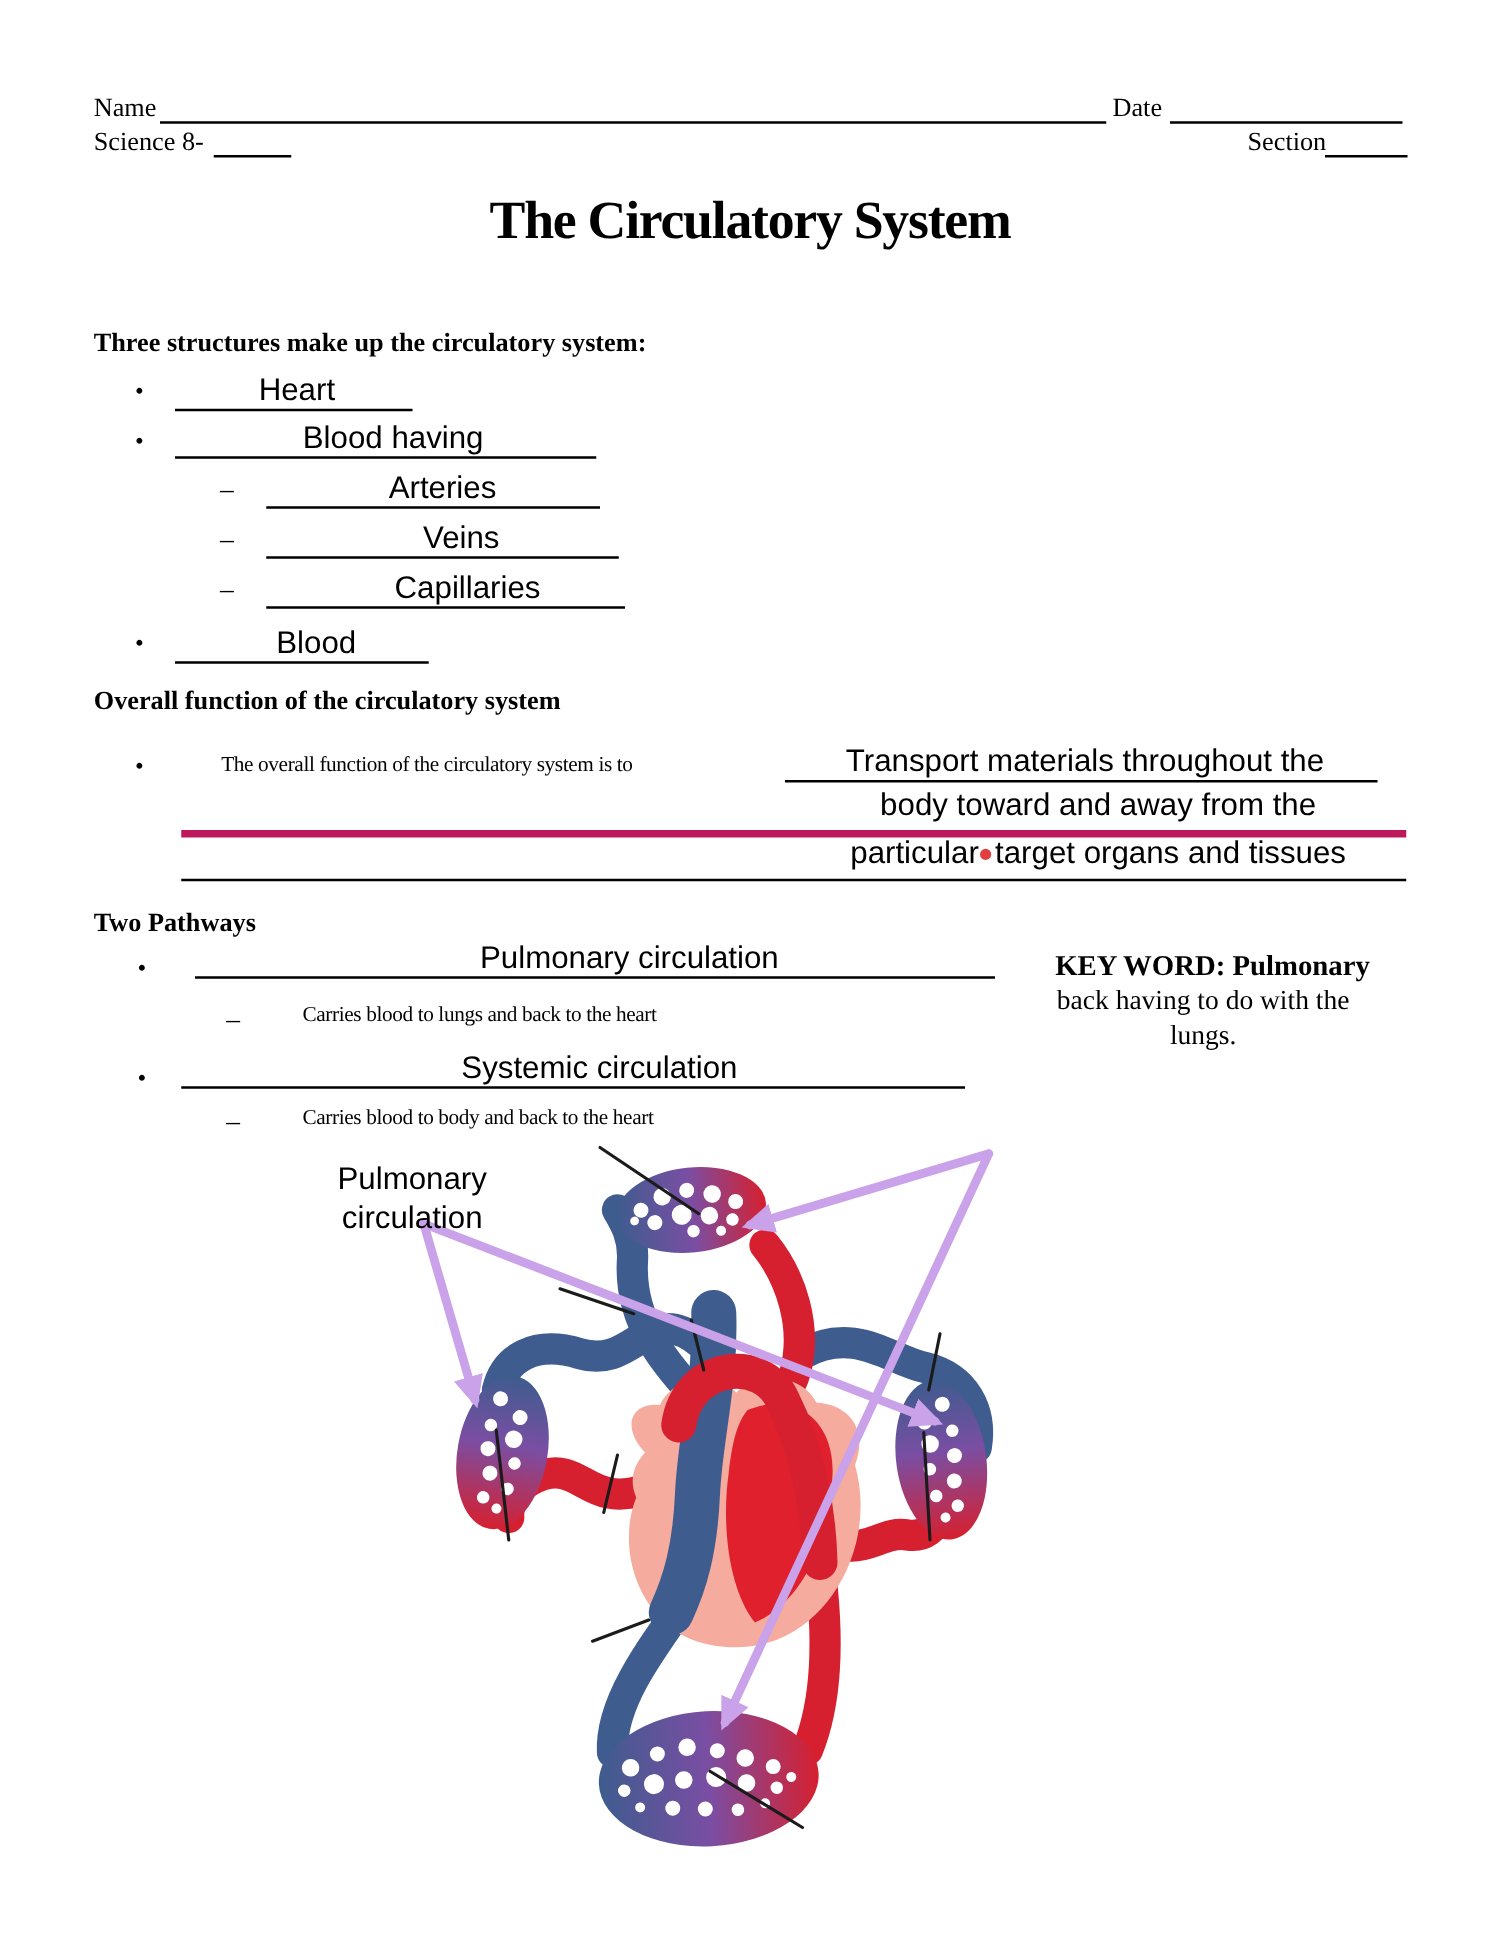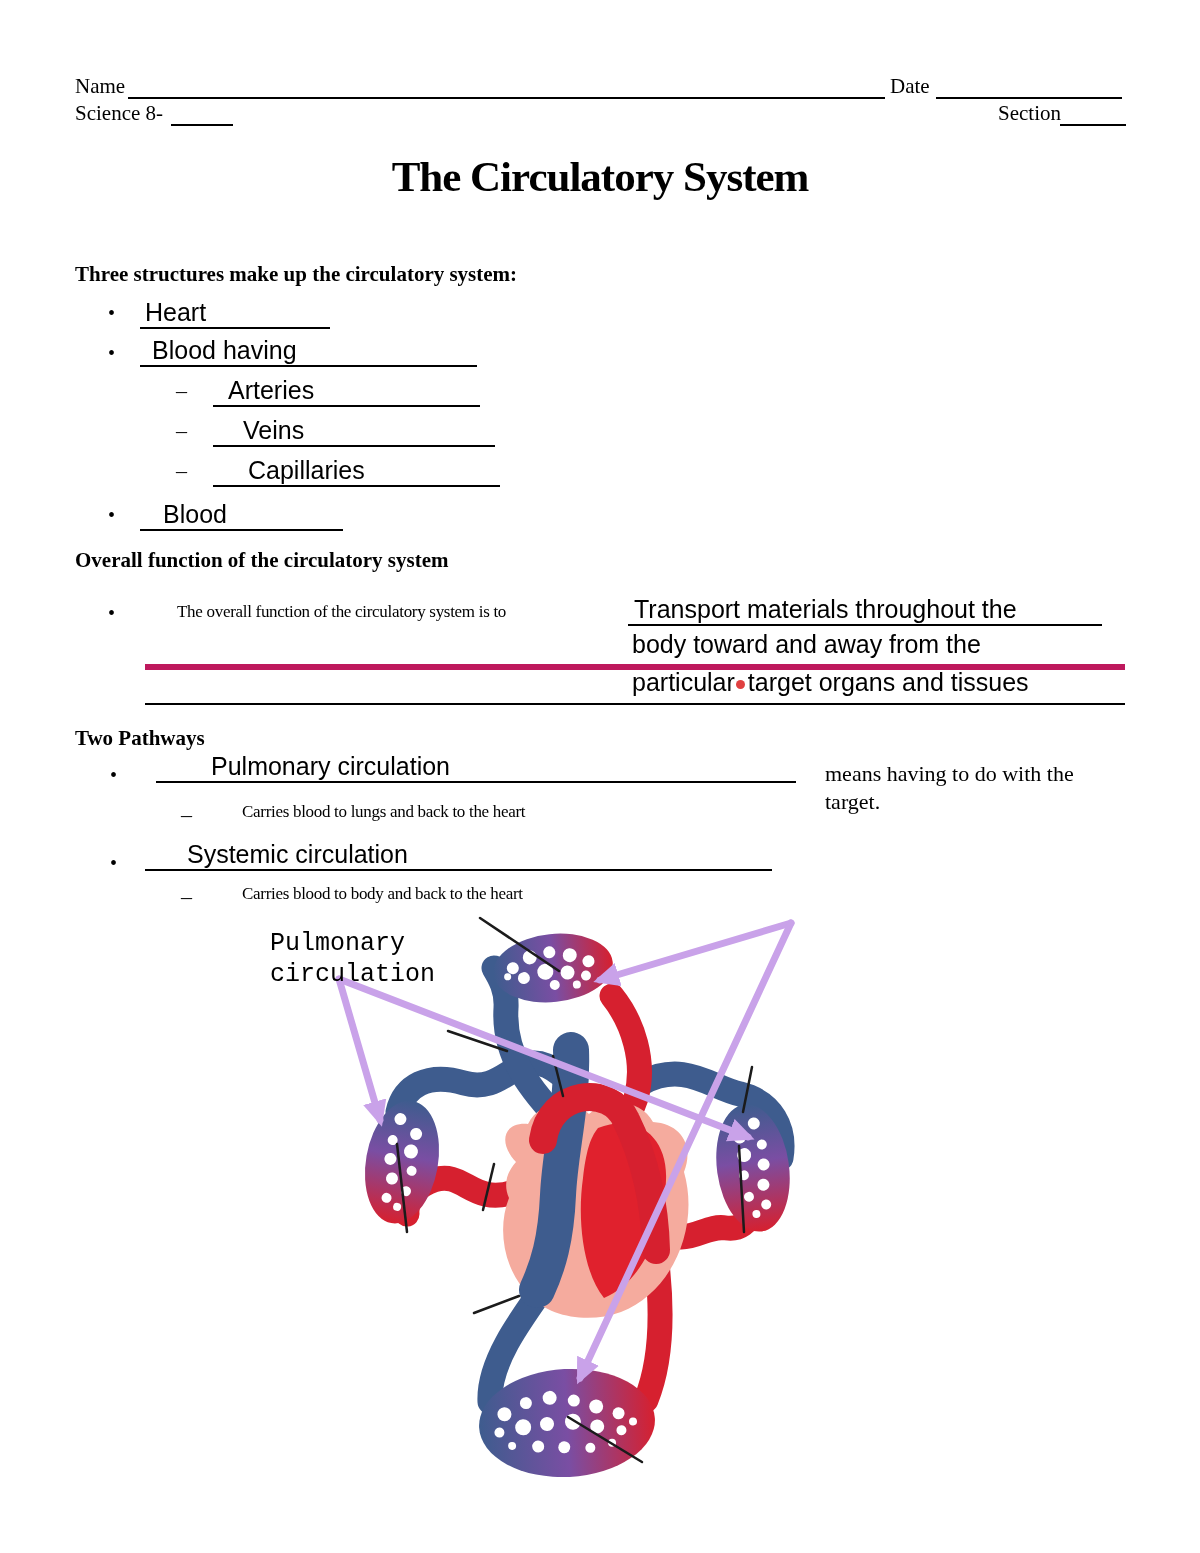--- a/index.html
+++ b/index.html
@@ -1,19 +1,19 @@
 <!DOCTYPE html>
 <html><head>
 <meta charset="utf-8">
 <style>
   html,body{margin:0;padding:0;background:#fff;}
   body{width:1200px;height:1553px;position:relative;font-family:"Liberation Serif",serif;color:#000;overflow:hidden;}
-  .abs{position:absolute;}
+  .abs{position:absolute;text-align:center;}
   .serif{font-family:"Liberation Serif",serif;}
-  .sans{font-family:Liberation Mono, monospace;}
+  .sans{font-family:Liberation Sans, sans-serif;}
   .b{font-weight:bold;}
   .hline{position:absolute;height:2px;background:#000;}
   .blank{display:inline-block;border-bottom:2px solid #000;}
   .hdr{font-size:21px;}
   .heading{font-size:21px;font-weight:bold;}
   .bullet{font-size:20px;}
   .dash{font-size:22px;}
   .ans{font-family:"Liberation Sans",sans-serif;font-size:25px;}
   .detail{font-size:17px;letter-spacing:-0.3px;margin-left:32px;}
   .reddot{display:inline-block;width:9px;height:9px;border-radius:50%;background:#e04040;margin:0 3px 0 1px;transform:translateY(-2px);}
@@ -73,21 +73,22 @@
 <div class="abs" style="left:156px;top:752px"><span class="blank ans" style="width:585px;padding-left:55px">Pulmonary circulation</span></div>
 <div class="abs dash" style="left:181px;top:802px">–</div>
 <div class="abs serif detail" style="left:210px;top:802px">Carries blood to lungs and back to the heart</div>
 
 <div class="abs bullet" style="left:110px;top:852px">•</div>
 <div class="abs" style="left:145px;top:840px"><span class="blank ans" style="width:585px;padding-left:42px">Systemic circulation</span></div>
 <div class="abs dash" style="left:181px;top:884px">–</div>
 <div class="abs serif detail" style="left:210px;top:884px">Carries blood to body and back to the heart</div>
 
 <div class="abs" style="left:825px;top:760px;width:290px">
-  <div class="serif" style="font-size:22px;line-height:28px;width:275px">means having to do with the target.</div>
+  <div class="serif b" style="font-size:23px">KEY WORD: Pulmonary</div>
+  <div class="serif" style="font-size:22px;line-height:28px;width:275px">back having to do with the lungs.</div>
 </div>
 
 <svg style="left:280px;top:860px" width="570" height="670" viewBox="280 860 570 670" xmlns="http://www.w3.org/2000/svg">
   <defs>
     <marker id="ah" markerUnits="userSpaceOnUse" markerWidth="30" markerHeight="26" refX="19" refY="12" orient="auto">
       <path d="M0,0 L26,12 L0,24 Z" fill="#c9a2e9"></path>
     </marker>
     <linearGradient id="gradV" x1="0" y1="0" x2="0" y2="1">
       <stop offset="0" stop-color="#3e5c8e"></stop>
         <stop offset="0.45" stop-color="#7a4ea3"></stop>

